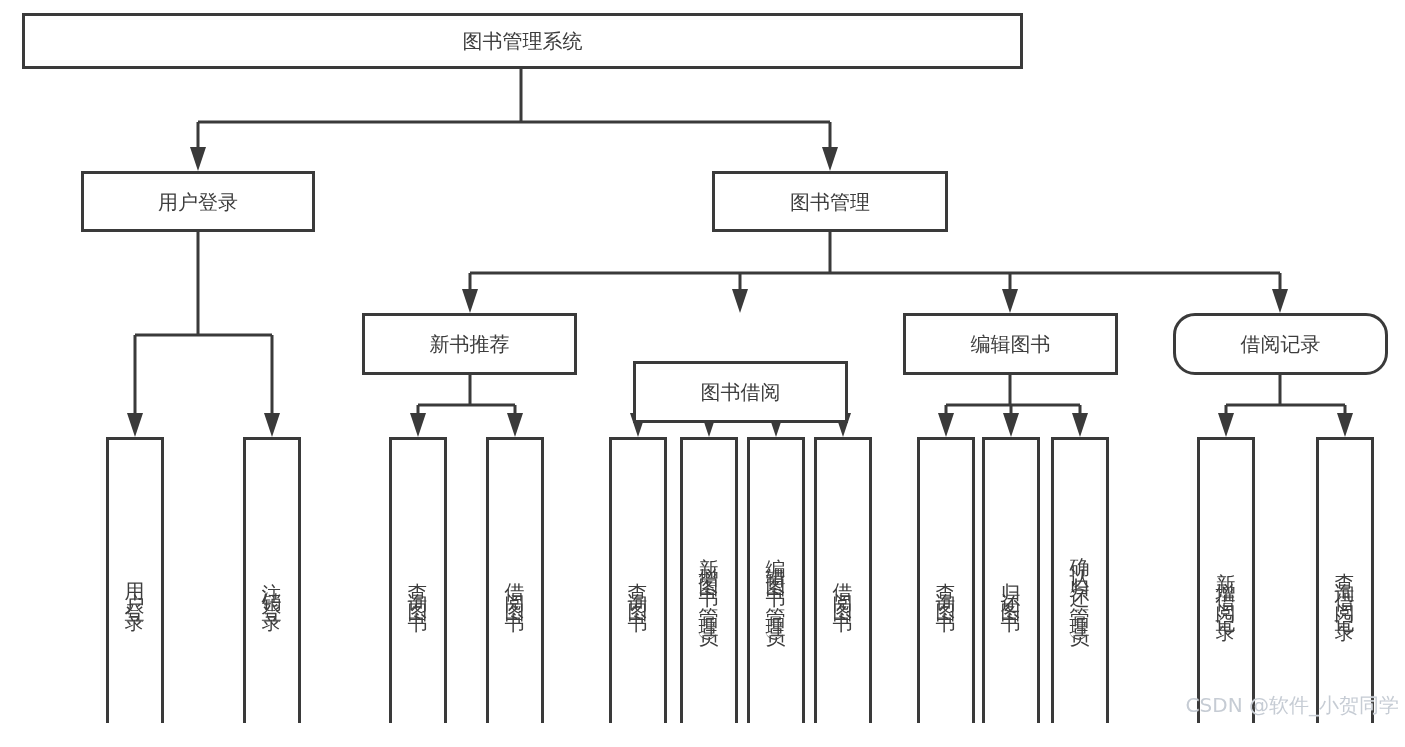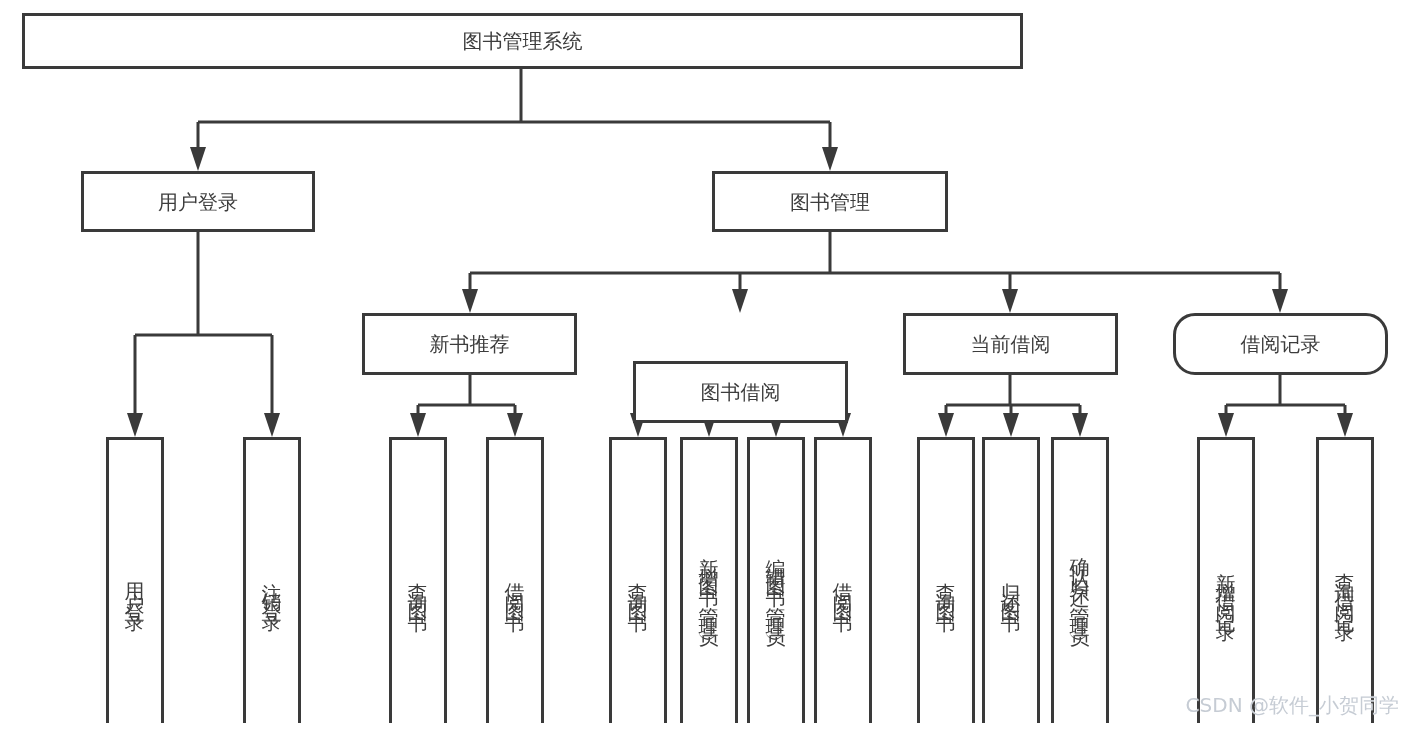--- a/index.html
+++ b/index.html
@@ -126,21 +126,21 @@
     </g>
   </svg>
 
   <div class="node n-root">图书管理系统</div>
 
   <div class="node n-l2-user">用户登录</div>
   <div class="node n-l2-book">图书管理</div>
 
   <div class="node n-l3-1">新书推荐</div>
   <div class="node n-l3-2">图书借阅</div>
-  <div class="node n-l3-3">当前借阅</div>
+  <div class="node n-l3-3">编辑图书</div>
   <div class="node n-l3-4">借阅记录</div>
 
   <div class="node vnode leaf n-lf-0">
     <span class="vtext">用户登录</span>
   </div>
   <div class="node vnode leaf n-lf-1">
     <span class="vtext">注销登录</span>
   </div>
   <div class="node vnode leaf n-lf-2">
     <span class="vtext">查询图书</span>

